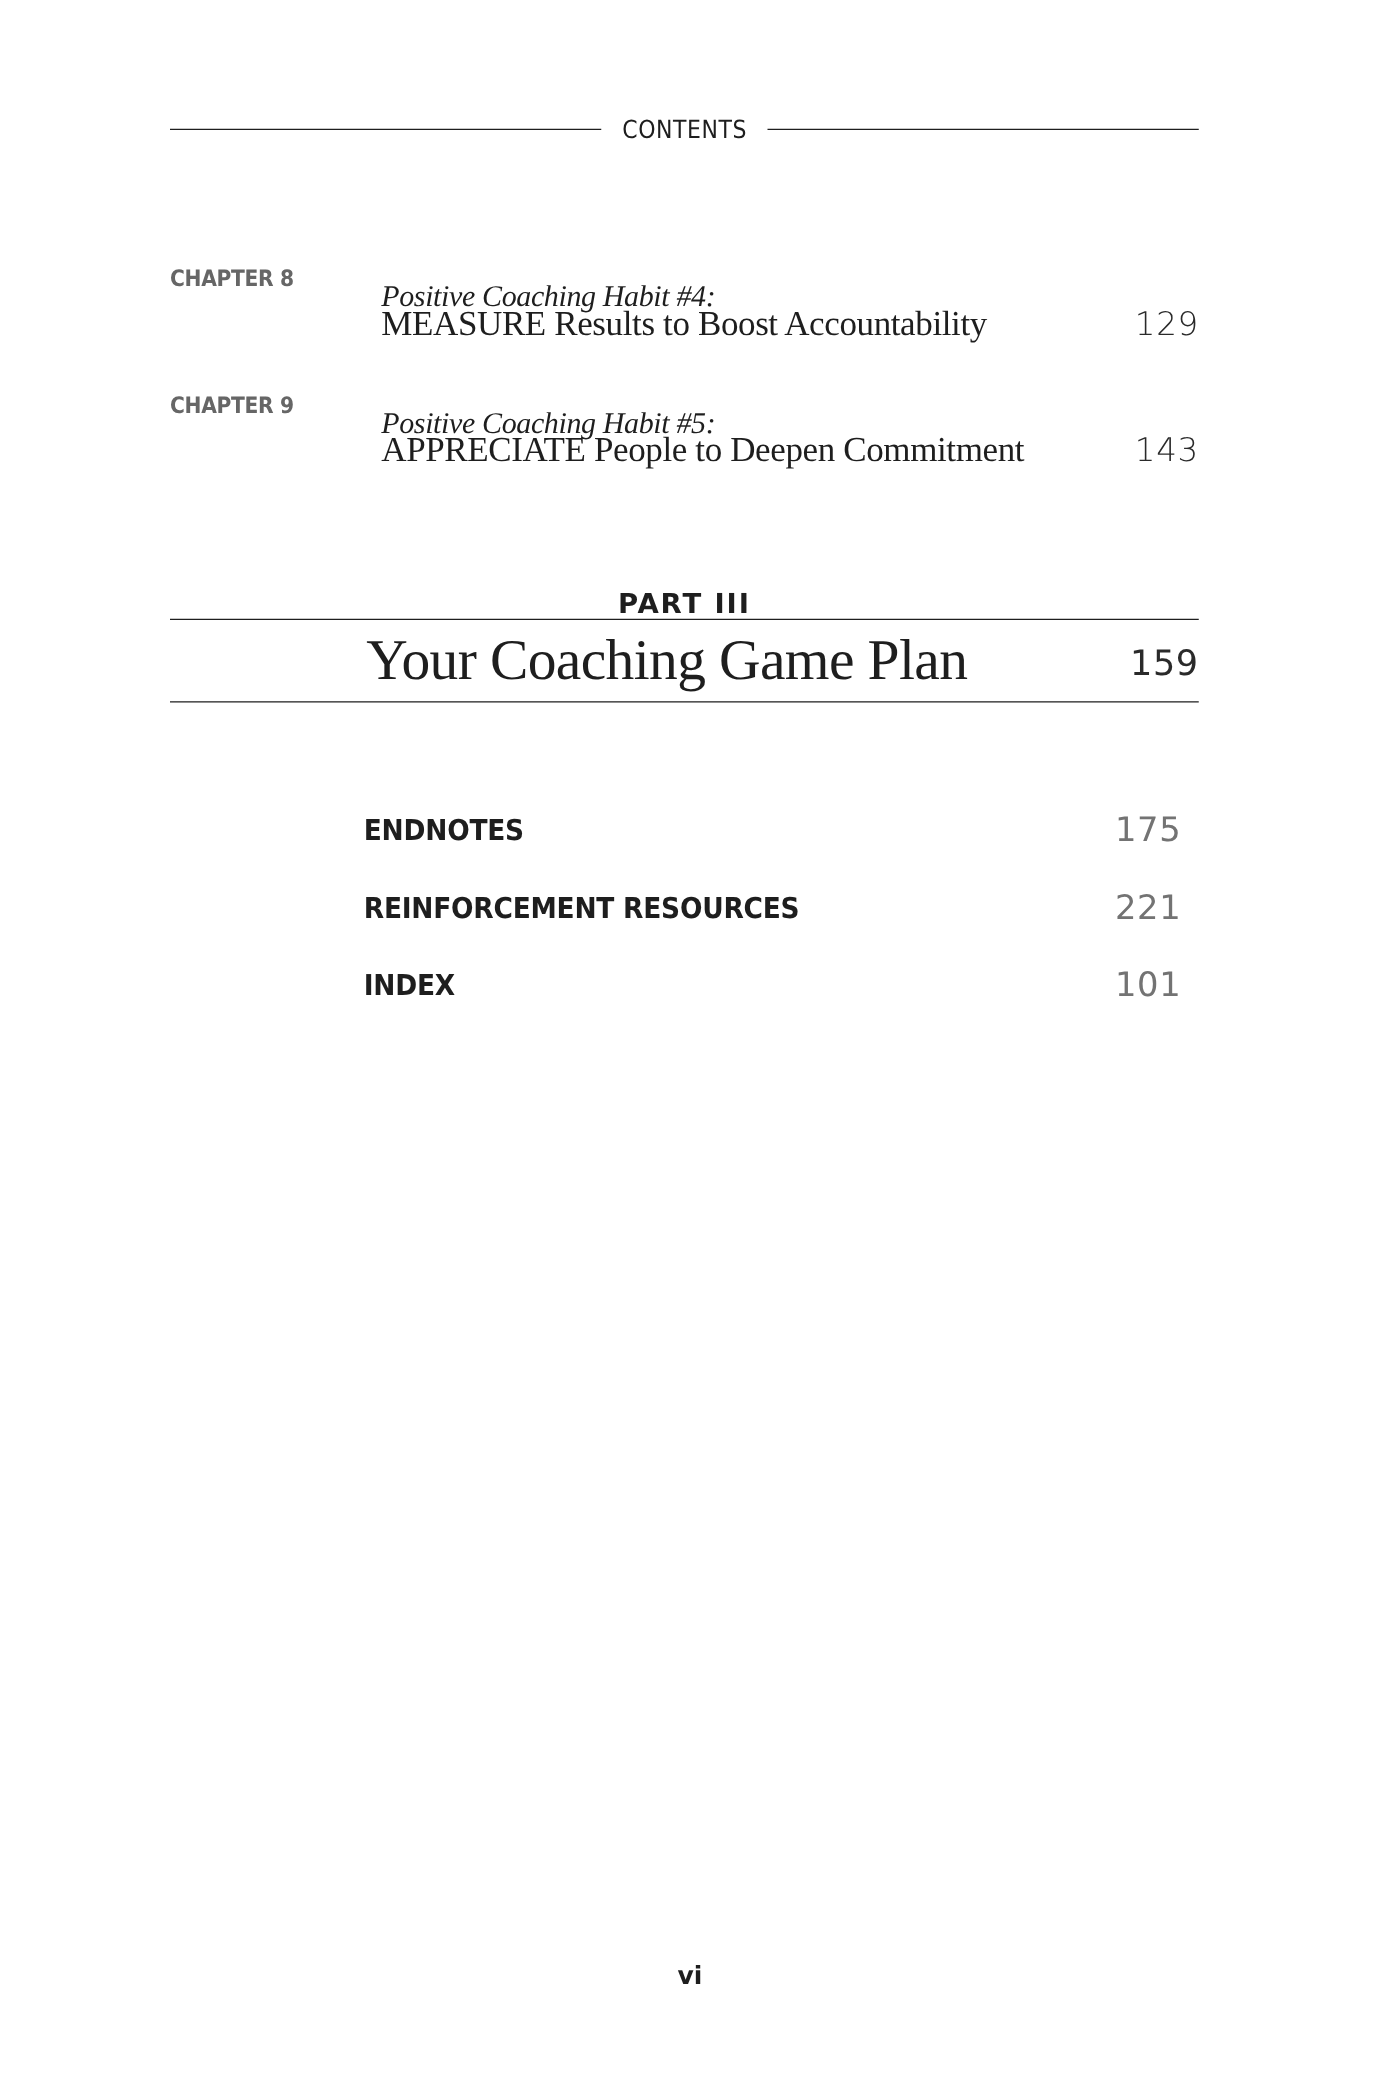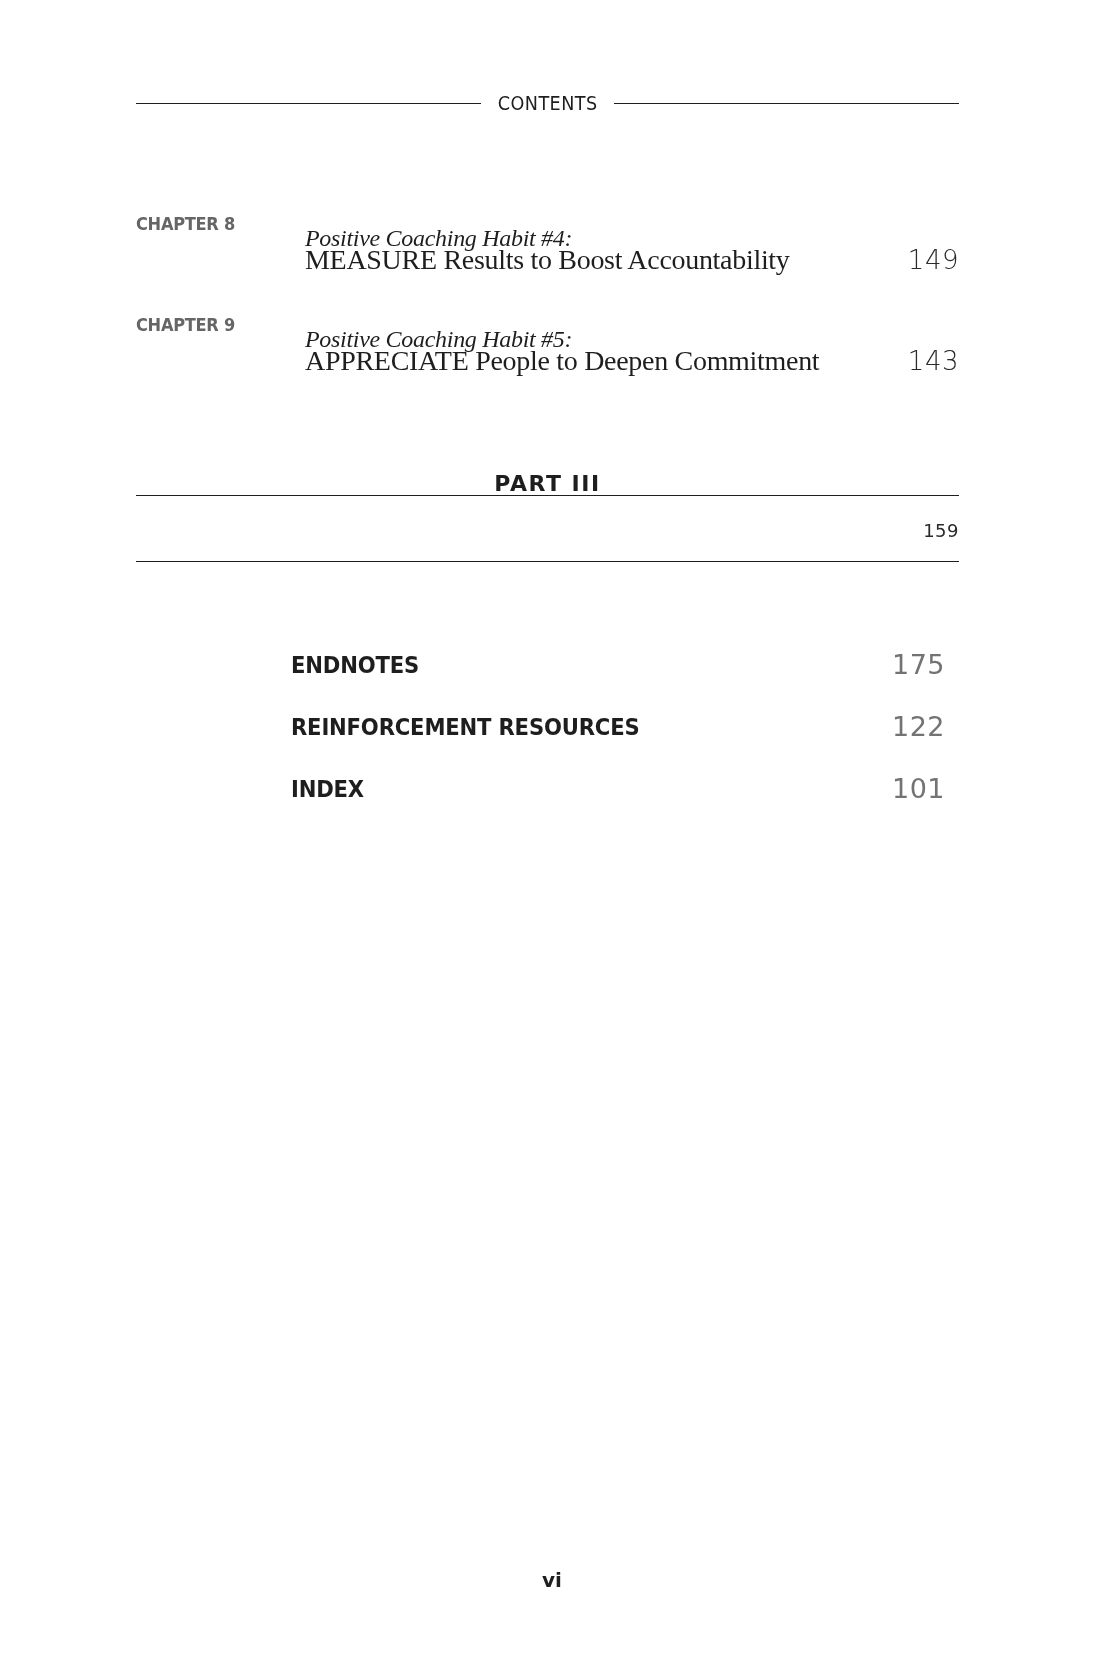--- a/index.html
+++ b/index.html
@@ -122,21 +122,21 @@
       top: 0;
       font-size: 46px;
       line-height: 56px;
       white-space: nowrap;
       letter-spacing: -0.5px;
     }
     .part-title .pt-page {
       position: absolute;
       right: 0;
       top: 14px;
-      font-size: 18px;
+      font-size: 28px;
       line-height: 34px;
       color: #2a2a2a;
       letter-spacing: 0.5px;
     }
 
     
     .back-item {
       position: absolute;
       left: 291px;
       width: 654px;
@@ -182,43 +182,44 @@
 <div class="running-head">
   <div class="rule"></div>
   <span class="label sans">CONTENTS</span>
   <div class="rule"></div>
 </div>
 
 <div class="chapter" style="top:203px;">
   <span class="ch-label sans">CHAPTER 8</span>
   <span class="ch-sub serif">Positive Coaching Habit #4:</span>
   <span class="ch-title serif">MEASURE Results to Boost Accountability</span>
-  <span class="ch-page sans">149</span>
+  <span class="ch-page sans">129</span>
 </div>
 
 <div class="chapter" style="top:304px;">
   <span class="ch-label sans">CHAPTER 9</span>
   <span class="ch-sub serif">Positive Coaching Habit #5:</span>
   <span class="ch-title serif">APPRECIATE People to Deepen Commitment</span>
   <span class="ch-page sans">143</span>
 </div>
 
 <div class="part-label sans">PART III</div>
 <div class="part-rule" style="top:495px;"></div>
 <div class="part-title">
+  <span class="pt-text serif">Your Coaching Game Plan</span>
   <span class="pt-page sans">159</span>
 </div>
 <div class="part-rule" style="top:561px;"></div>
 
 <div class="back-item" style="top:648px;">
   <span class="bm-label sans">ENDNOTES</span>
   <span class="bm-page sans">175</span>
 </div>
 <div class="back-item" style="top:710px;">
   <span class="bm-label sans">REINFORCEMENT RESOURCES</span>
-  <span class="bm-page sans">122</span>
+  <span class="bm-page sans">221</span>
 </div>
 <div class="back-item" style="top:772px;">
   <span class="bm-label sans">INDEX</span>
   <span class="bm-page sans">101</span>
 </div>
 
 <div class="folio sans">vi</div>
 
 </body></html>

